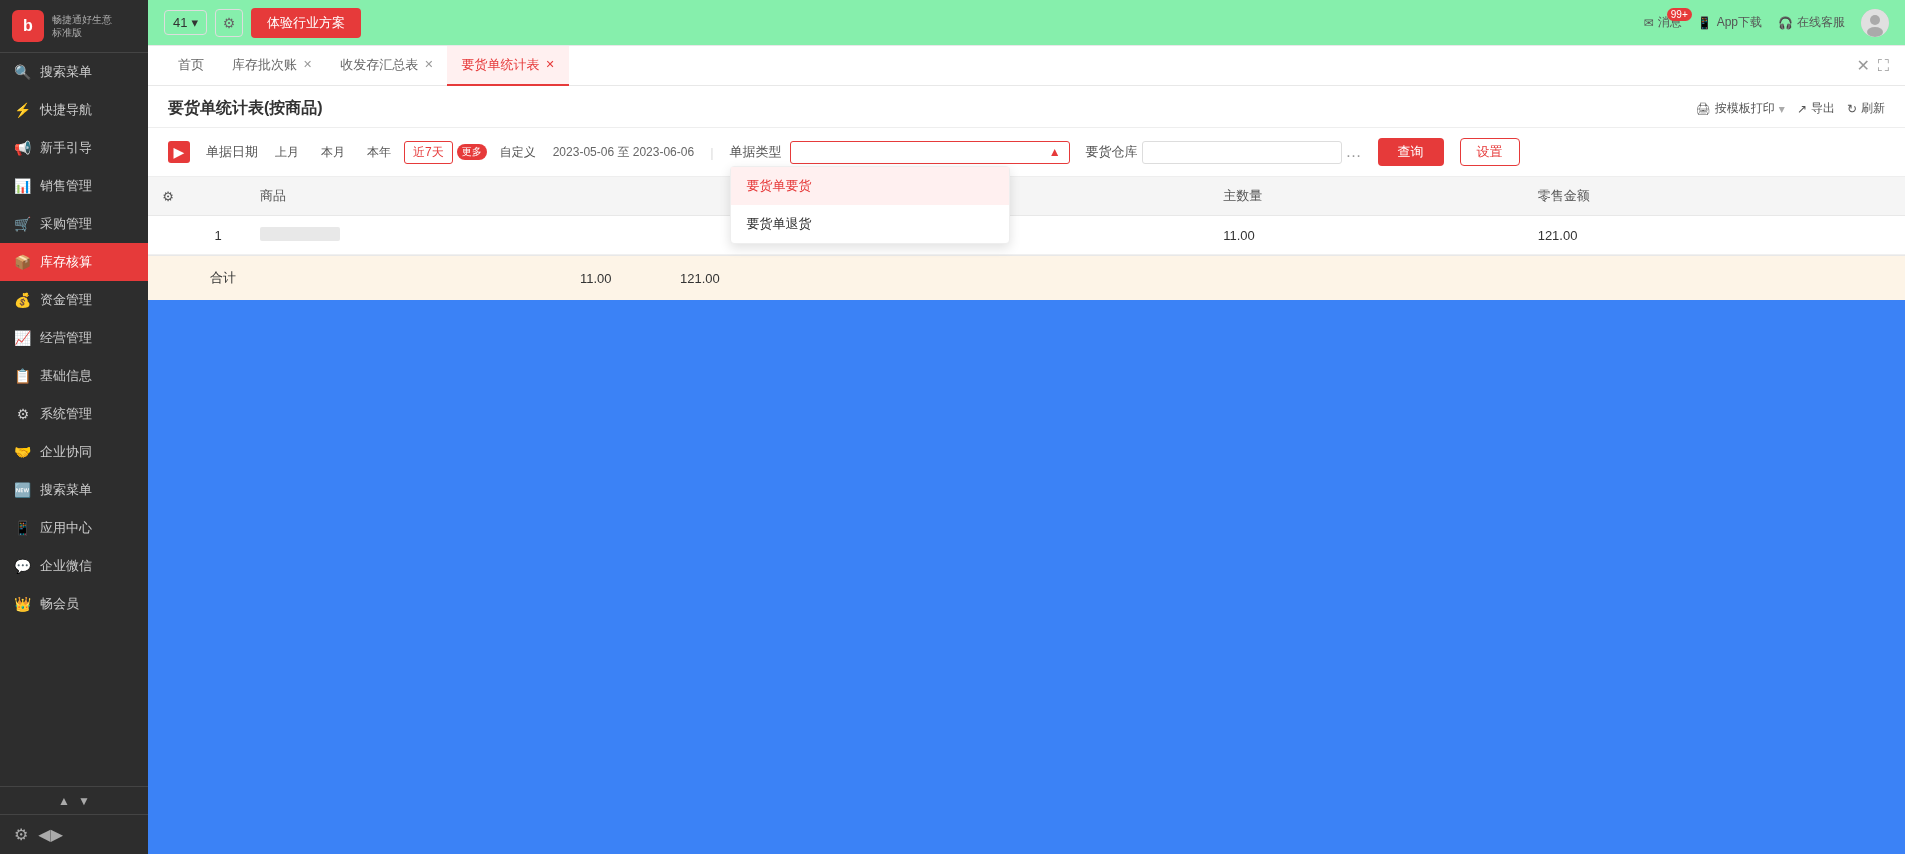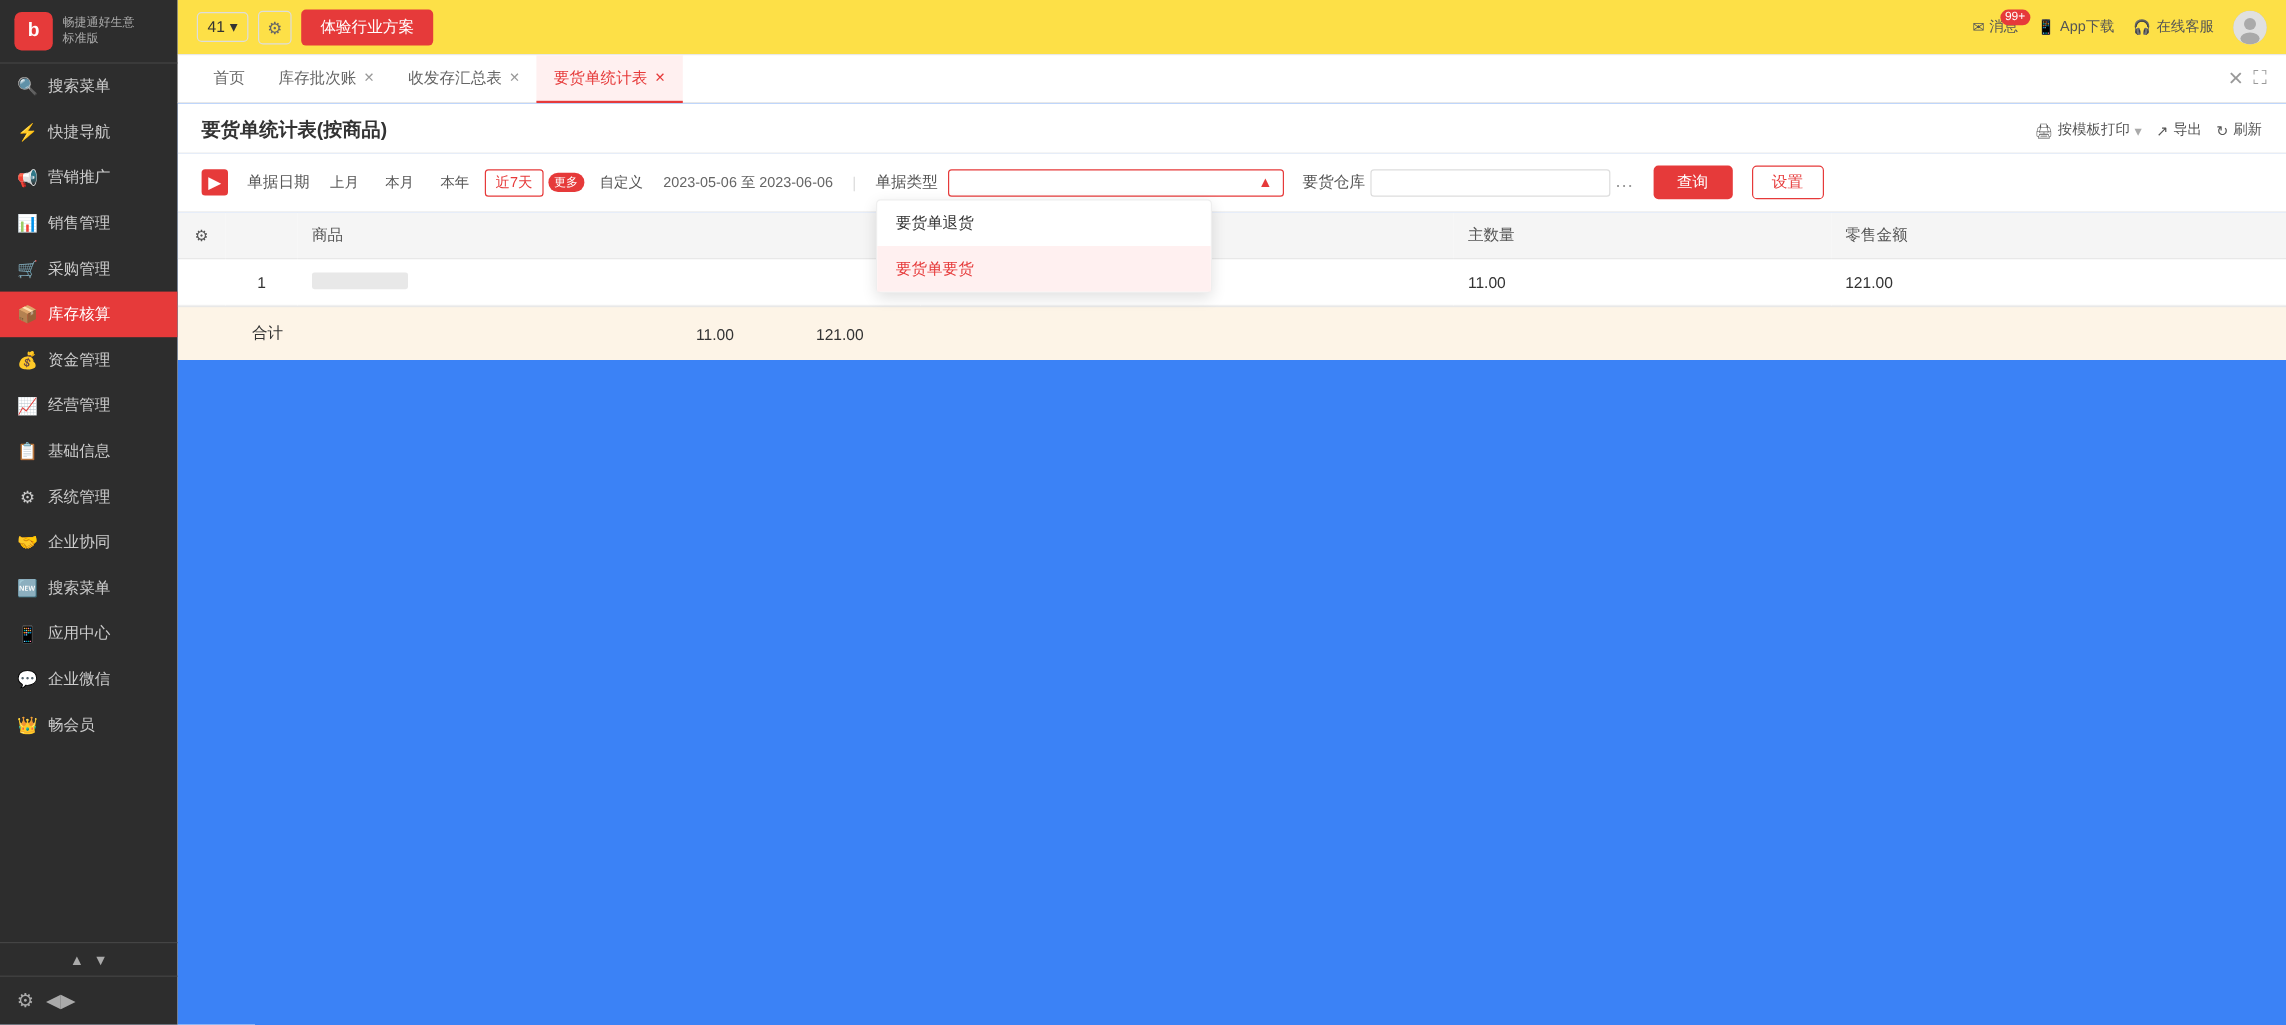--- a/index.html
+++ b/index.html
@@ -65,21 +65,21 @@
     
     .main {
       flex: 1;
       display: flex;
       flex-direction: column;
       overflow: hidden;
     }
 
     
     .topbar {
-      background: #fde047;
+      background: #86efac;
       border-bottom: 1px solid #e8e8e8;
       display: flex;
       align-items: center;
       padding: 0 16px;
       height: 46px;
       gap: 12px;
     }
     .topbar-left { display: flex; align-items: center; gap: 8px; flex: 1; }
     .company-selector {
       display: flex;
@@ -356,21 +356,21 @@
         <div class="nav-item">
           <span class="nav-icon">🔍</span>
           <span>搜索菜单</span>
         </div>
         <div class="nav-item">
           <span class="nav-icon">⚡</span>
           <span>快捷导航</span>
         </div>
         <div class="nav-item">
           <span class="nav-icon">📢</span>
-          <span>营销推广</span>
+          <span>新手引导</span>
         </div>
         <div class="nav-item">
           <span class="nav-icon">📊</span>
           <span>销售管理</span>
         </div>
         <div class="nav-item">
           <span class="nav-icon">🛒</span>
           <span>采购管理</span>
         </div>
         <div class="nav-item active">
@@ -529,22 +529,22 @@
 
       <div class="type-filter" style="position:relative;">
         <span class="filter-label">单据类型</span>
         <div class="type-input-wrap" id="type-input-wrap">
           <input type="text" id="type-input" style="font-size: 13px;">
           <span class="type-input-arrow">▲</span>
         </div>
 
         <div class="dropdown-overlay" id="type-dropdown">
           <div id="dropdown-items-container">
+              <div class="dropdown-item selected">要货单要货</div>
               <div class="dropdown-item">要货单退货</div>
-              <div class="dropdown-item selected">要货单要货</div>
             </div>
         </div>
       </div>
 
       <div class="warehouse-filter">
         <span class="warehouse-label">要货仓库</span>
         <input type="text" class="warehouse-input" style="">
         <span class="more-btn">…</span>
       </div>
 

